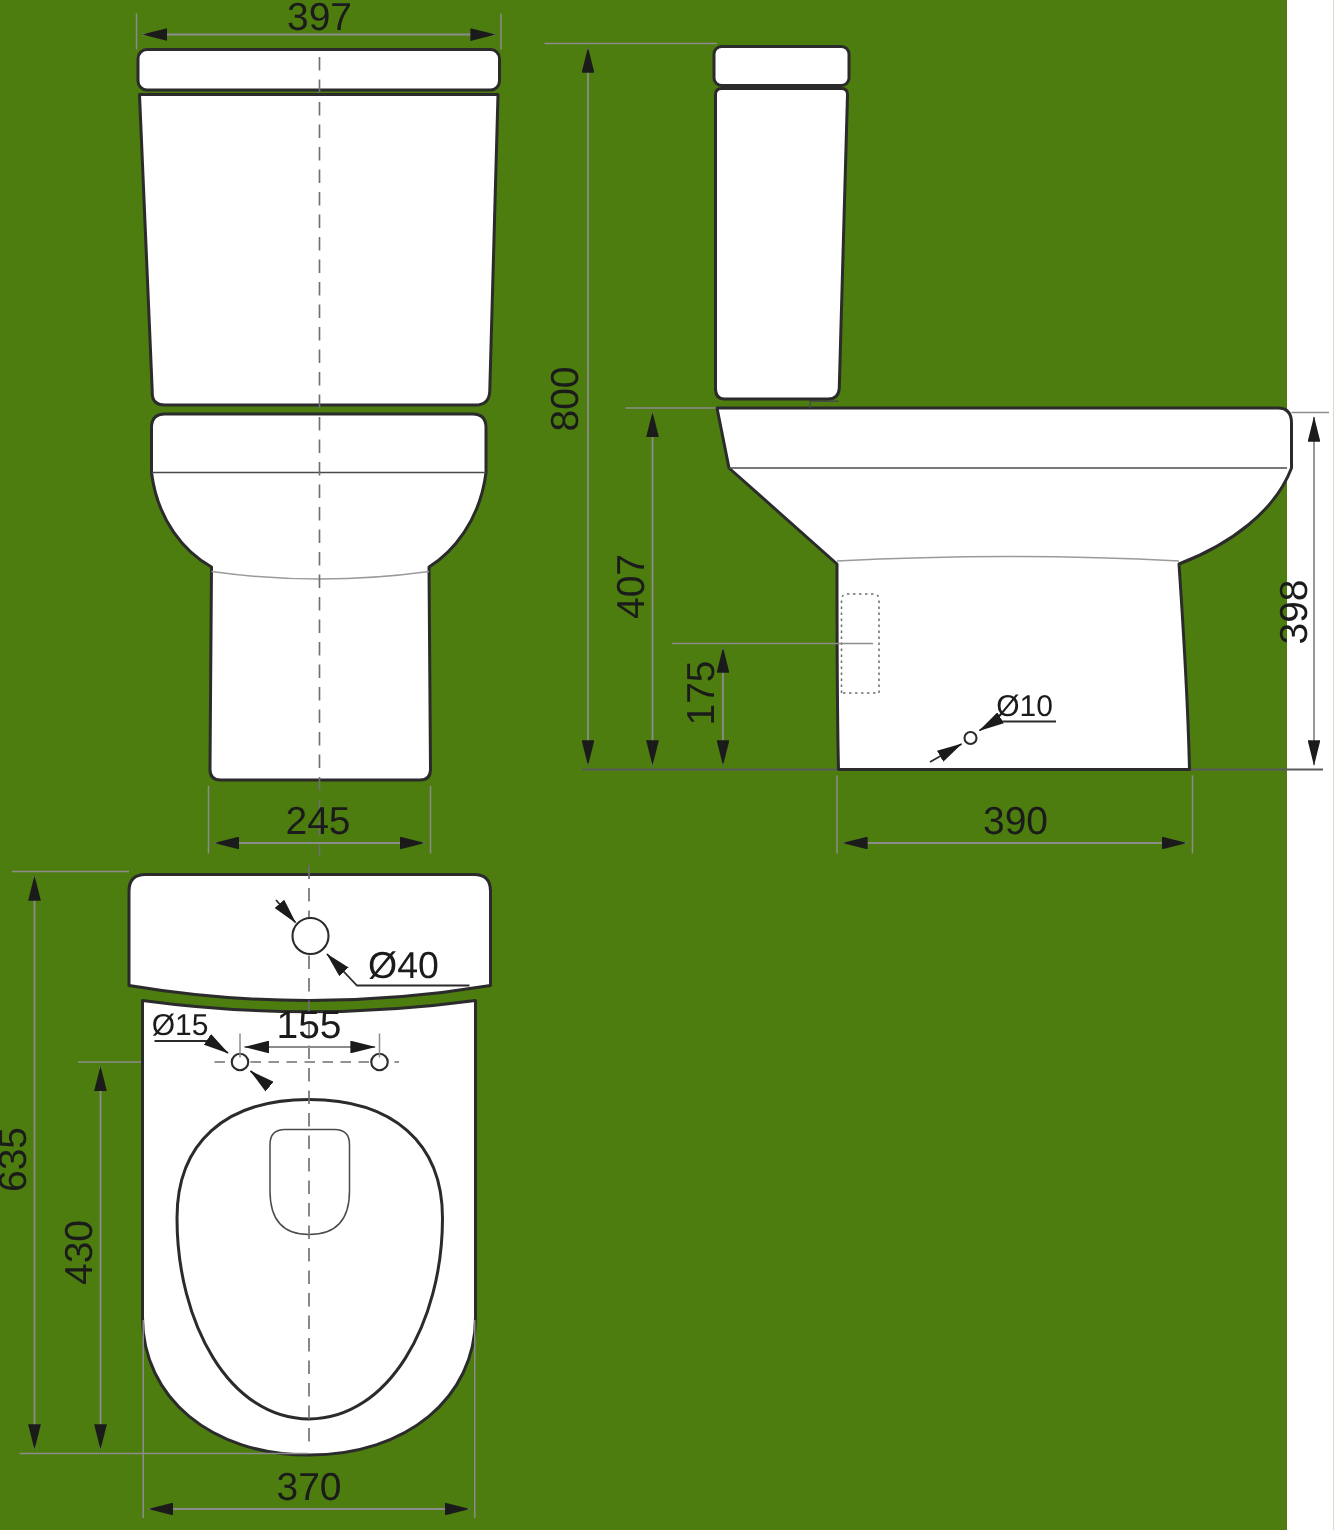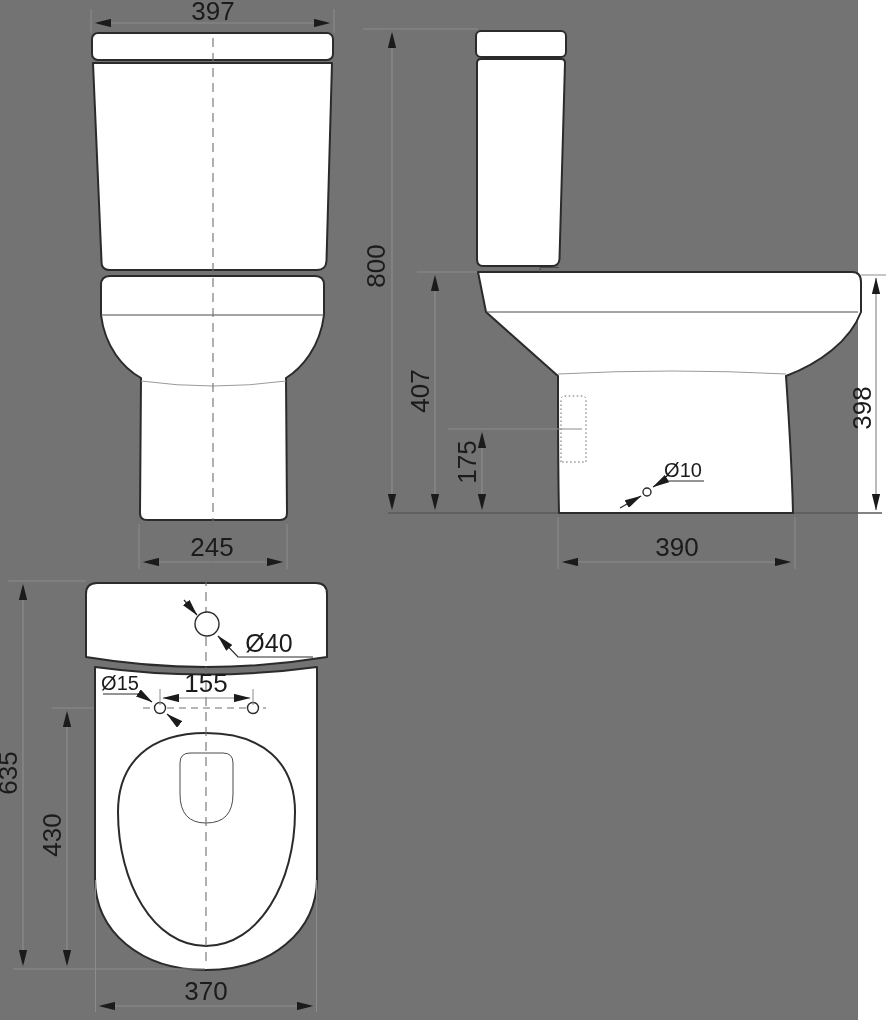--- a/index.html
+++ b/index.html
@@ -1,16 +1,16 @@
 <!DOCTYPE html>
 <html><head>
 <meta charset="utf-8">
 <style>
   html,body{margin:0;padding:0;background:#fff;}
-  .stage{width:858px;height:1020px;background:#737373;position:relative;font-family:"Liberation Sans",sans-serif;}
+  .stage{width:858px;height:1020px;background:#4d7c0f;position:relative;font-family:"Liberation Sans",sans-serif;}
   svg{display:block;}
   .outline-f{fill:#ffffff;stroke:#2b2b2c;stroke-width:2;stroke-linejoin:round;}
   .thin{fill:none;stroke:#4a4a4a;stroke-width:1;}
   .faint{fill:none;stroke:#9a9a9a;stroke-width:1;}
   .dim{fill:none;stroke:#8c8c8c;stroke-width:1.2;}
   .ext{fill:none;stroke:#8c8c8c;stroke-width:1;}
   .cl{fill:none;stroke:#6f6f6f;stroke-width:1.1;stroke-dasharray:9 6;}
   .cl2{fill:none;stroke:#6f6f6f;stroke-width:1;stroke-dasharray:7 5;}
   .hid{fill:none;stroke:#6b6b6b;stroke-width:1;stroke-dasharray:1.6 2.4;}
   .floor{fill:none;stroke:#5a5a5a;stroke-width:1.4;}

